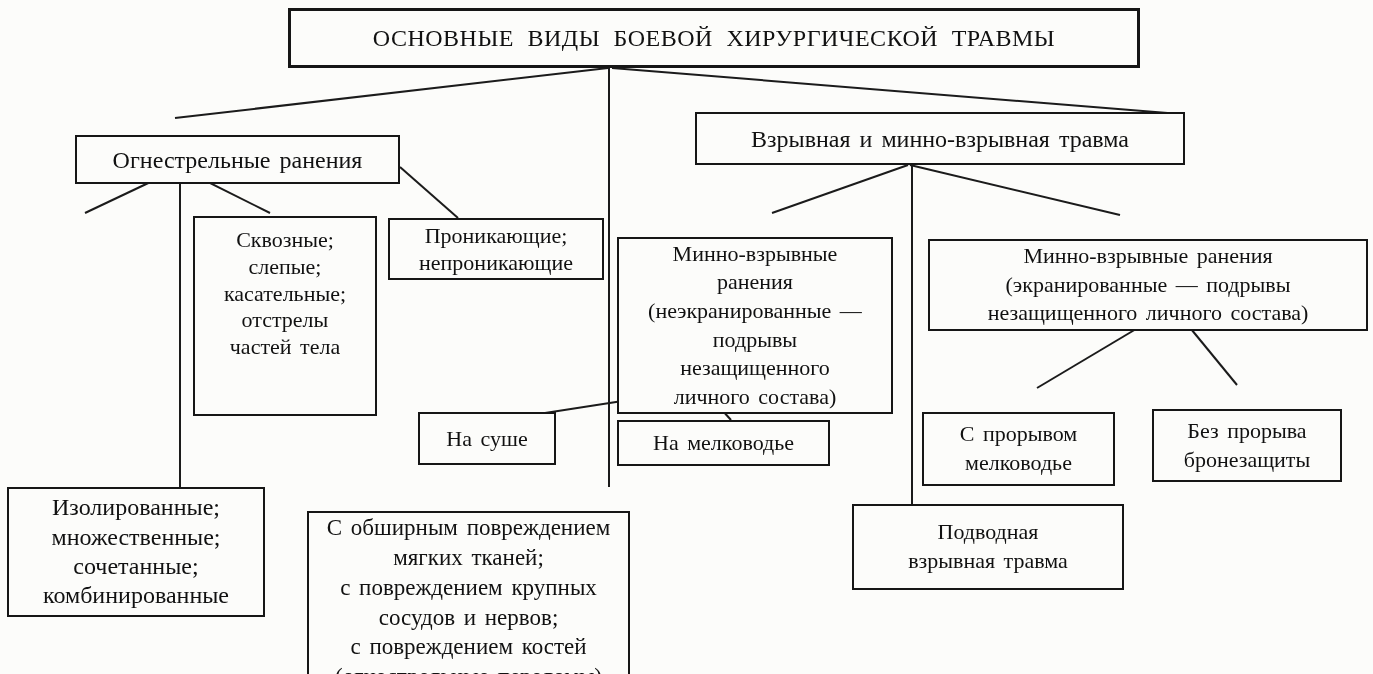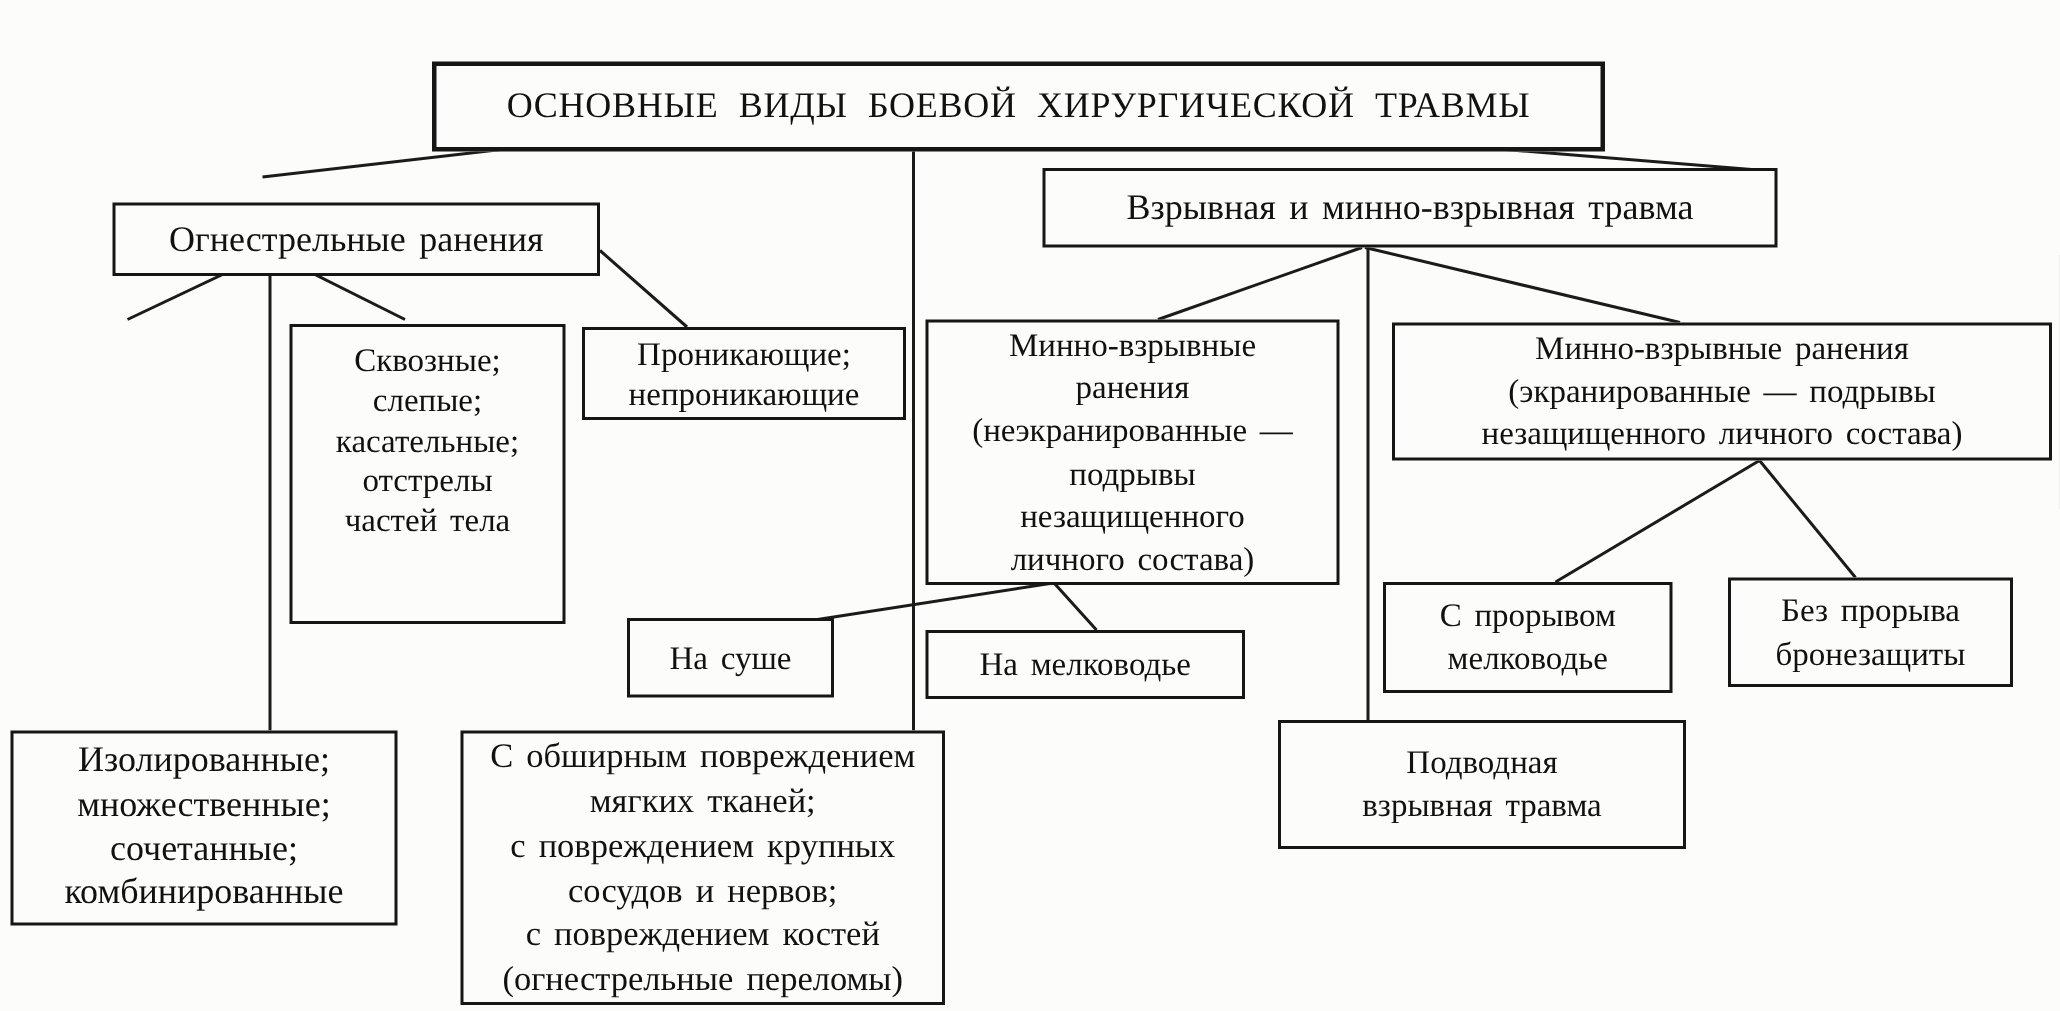--- a/index.html
+++ b/index.html
@@ -24,21 +24,21 @@
     font-size:22px;line-height:1.25;
     word-spacing:3px;
     padding:2px 6px;
   }
   .n-title{
     border-width:3px;
     font-size:24px;letter-spacing:0.5px;word-spacing:7px;
   }
   .n-head{font-size:24px;}
   .n-top{align-items:flex-start;padding-top:9px;line-height:1.22;}
-  .lh13{line-height:1.3;}
+  .lh13{line-height:1.3;margin-top:24px;}
   .fs23{font-size:23px;}
   .fs24{font-size:24px;line-height:1.22;}
 </style>
 </head>
 <body>
 
 <div class="canvas">
 
   <svg class="edges" viewBox="0 0 1373 674" xmlns="http://www.w3.org/2000/svg">
     <line x1="608" y1="68" x2="175" y2="118"></line>
@@ -50,21 +50,21 @@
     <line x1="400" y1="167" x2="458" y2="218"></line>
     <line x1="908" y1="165" x2="772" y2="213"></line>
     <line x1="912" y1="165" x2="912" y2="504"></line>
     <line x1="910" y1="165" x2="1120" y2="215"></line>
     <line x1="700" y1="389" x2="545" y2="413"></line>
     <line x1="703" y1="389" x2="731" y2="420"></line>
     <line x1="1173" y1="307" x2="1037" y2="388"></line>
     <line x1="1173" y1="307" x2="1237" y2="385"></line>
   </svg>
 
-  <div class="node n-title" style="left:288px;top:8px;width:782px;height:60px;margin-top:33px;">ОСНОВНЫЕ ВИДЫ БОЕВОЙ ХИРУРГИЧЕСКОЙ ТРАВМЫ</div>
+  <div class="node n-title" style="left:288px;top:8px;width:852px;height:60px;">ОСНОВНЫЕ ВИДЫ БОЕВОЙ ХИРУРГИЧЕСКОЙ ТРАВМЫ</div>
 
   <div class="node n-head" style="left:75px;top:118px;width:325px;height:49px;margin-top:17px;">Огнестрельные ранения</div>
 
   <div class="node n-head" style="left:695px;top:112px;width:490px;height:53px;">Взрывная и минно-взрывная травма</div>
 
 
   <div class="node n-top" style="left:193px;top:216px;width:184px;height:200px;">Сквозные;
 слепые;
 касательные;
 отстрелы

